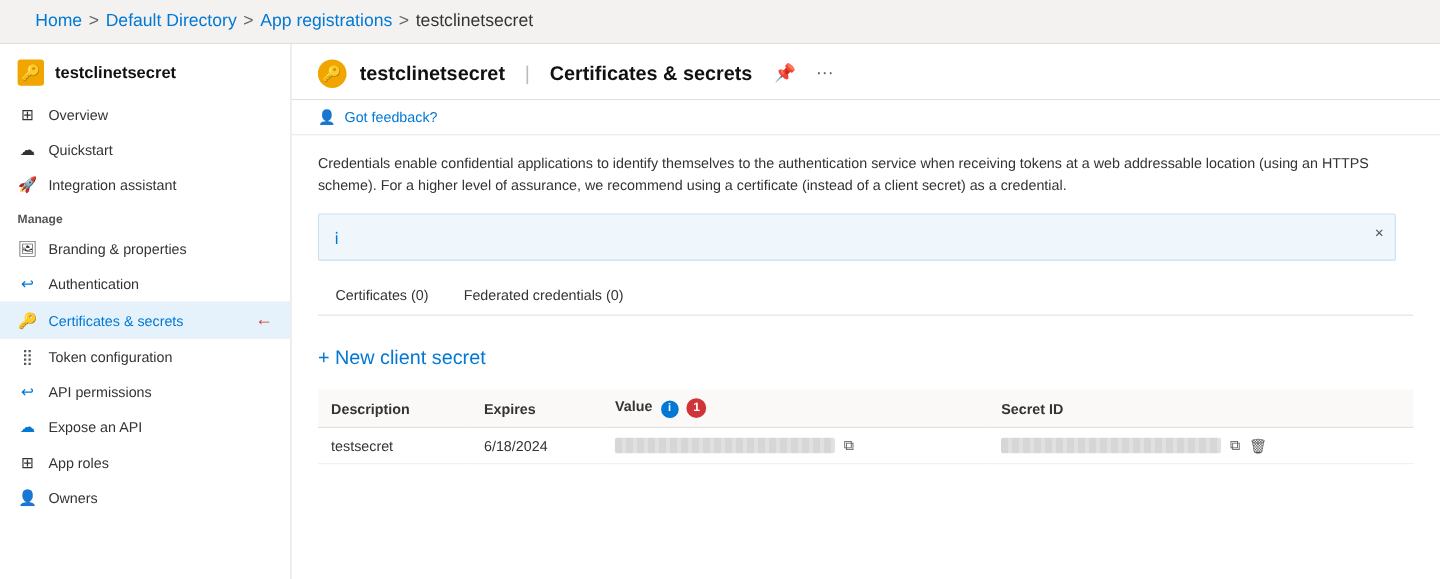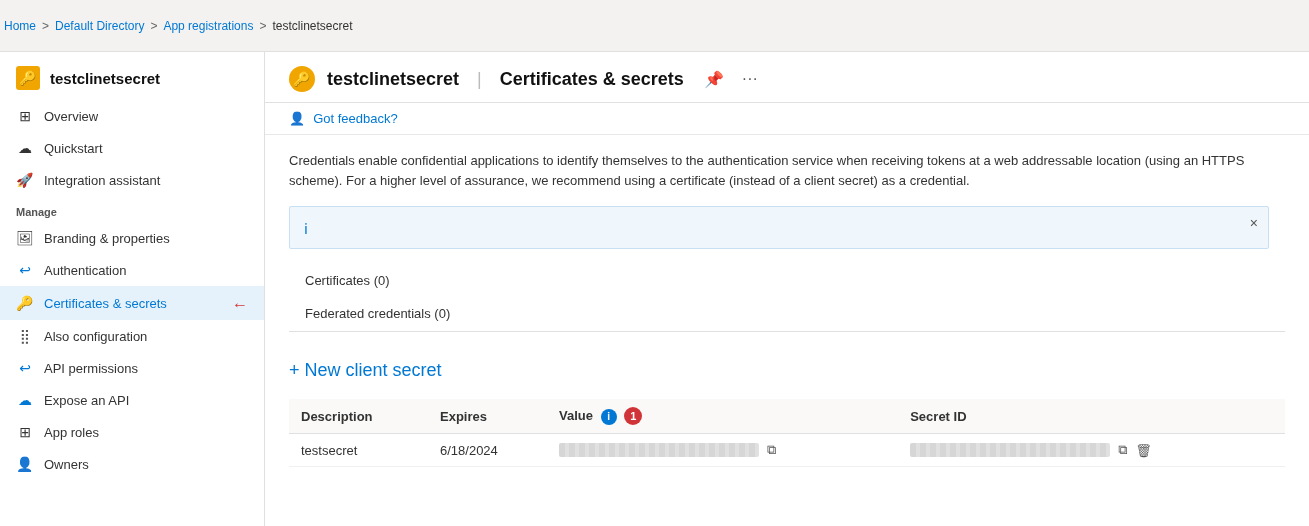--- a/index.html
+++ b/index.html
@@ -1,26 +1,26 @@
 <!DOCTYPE html>
 <html><head>
   <meta charset="utf-8">
   <style>
     * { box-sizing: border-box; margin: 0; padding: 0; }
     body { font-family: 'Segoe UI', Arial, sans-serif; font-size: 13px; color: #333; background: #fff; overflow: hidden; }
 
     
     .breadcrumb-bar {
-      height: 52px;
+      height: 40px;
       background: #f3f2f1;
       border-bottom: 1px solid #e0e0e0;
       display: flex;
       align-items: center;
-      padding: 0 4px;
-      font-size: 12px;
+      padding: 0 32px;
+      font-size: 16px;
     }
     .breadcrumb-bar a { color: #0078d4; text-decoration: none; }
     .breadcrumb-sep { margin: 0 6px; color: #666; }
 
     
     .app-layout { display: flex; height: calc(526px - 36px); }
 
     
     .sidebar {
       width: 265px;
@@ -197,21 +197,20 @@
       right: 10px;
       top: 8px;
     }
 
     
     .tabs-bar {
       display: flex;
       border-bottom: 1px solid #e0e0e0;
       margin-bottom: 14px;
       gap: 0;
-      flex-direction: column;
     }
     .tab {
       padding: 8px 16px;
       cursor: pointer;
       font-size: 13px;
       color: #333;
       border-bottom: 2px solid transparent;
       user-select: none;
     }
     .tab.active {
@@ -357,21 +356,21 @@
         <span class="nav-icon" style="color:#0078d4;">↩</span>
         <span>Authentication</span>
       </div>
       <div class="nav-item active">
         <span class="nav-icon">🔑</span>
         <span>Certificates &amp; secrets</span>
         <span class="arrow-indicator">←</span>
       </div>
       <div class="nav-item">
         <span class="nav-icon" style="color:#555;">⣿</span>
-        <span>Also configuration</span>
+        <span>Token configuration</span>
       </div>
       <div class="nav-item">
         <span class="nav-icon" style="color:#0078d4;">↩</span>
         <span>API permissions</span>
       </div>
       <div class="nav-item">
         <span class="nav-icon" style="color:#0078d4;">☁</span>
         <span>Expose an API</span>
       </div>
       <div class="nav-item">

